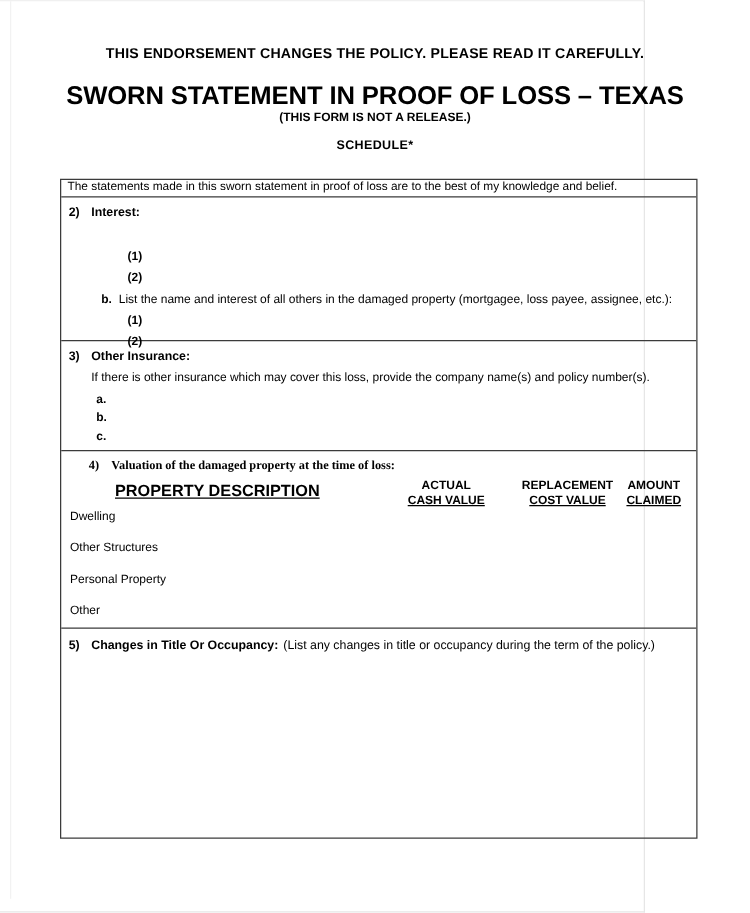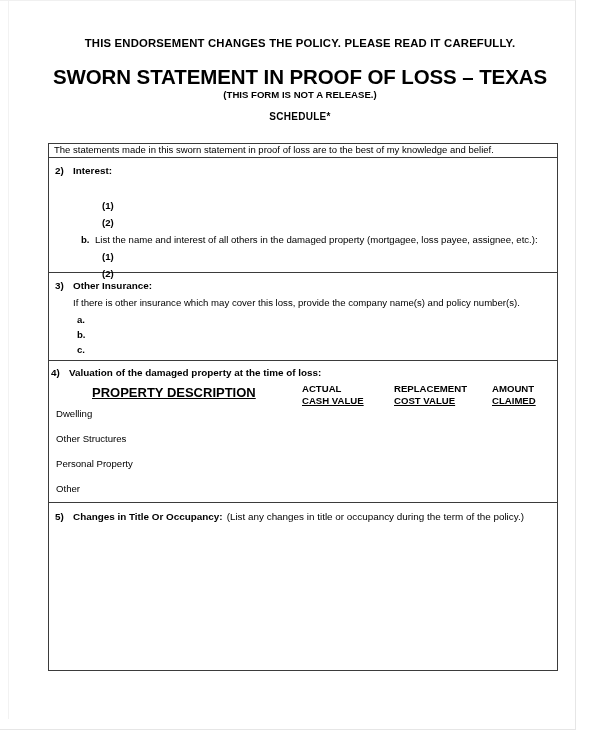--- a/index.html
+++ b/index.html
@@ -12,21 +12,21 @@
     height: 730px;
     position: relative;
     font-family: "Liberation Sans", sans-serif;
     color: #000000;
     overflow: hidden;
   }
   .page {
     position: absolute;
     left: 0;
     top: 0;
-    width: 576px;
+    width: 516px;
     height: 730px;
     background: #ffffff;
     box-sizing: border-box;
     border-right: 1px solid #e6e6e6;
     border-bottom: 1px solid #e6e6e6;
     border-top: 1px solid #f0f0f0;
   }
   .page-edge-left {
     position: absolute;
     left: 8px;
@@ -145,20 +145,21 @@
   }
   .inline-note {
     font-weight: normal;
   }
 
   
   .col-head {
     position: absolute;
     font-size: 9.6px;
     font-weight: bold;
+    text-align: center;
     white-space: nowrap;
     line-height: 11.5px;
   }
   .col-head .underlined {
     text-decoration: underline;
     display: block;
   }
   .prop-head {
     position: absolute;
     left: 7px;
@@ -215,21 +216,21 @@
       <div class="num-head" style="left:6px; top:7px;">
         <span class="idx">3)</span><span>Other Insurance:</span>
       </div>
       <div class="plain-line" style="left:24px; top:24px;">If there is other insurance which may cover this loss, provide the company name(s) and policy number(s).</div>
       <div class="numsub" style="left:28px; top:41px;">a.</div>
       <div class="numsub" style="left:28px; top:56px;">b.</div>
       <div class="numsub" style="left:28px; top:71px;">c.</div>
     </div>
 
     <div class="srow sec4">
-      <div class="num-head" style="left:2px; top:6px;">
+      <div class="num-head" style="left:22px; top:6px;font-family:Liberation Serif, serif;">
         <span class="idx">4)</span><span>Valuation of the damaged property at the time of loss:</span>
       </div>
 
       <div class="prop-head">PROPERTY DESCRIPTION</div>
 
       <div class="col-head" style="left:253px; top:22px; width:110px;">
         <span>ACTUAL</span>
         <span class="underlined">CASH VALUE</span>
       </div>
 

